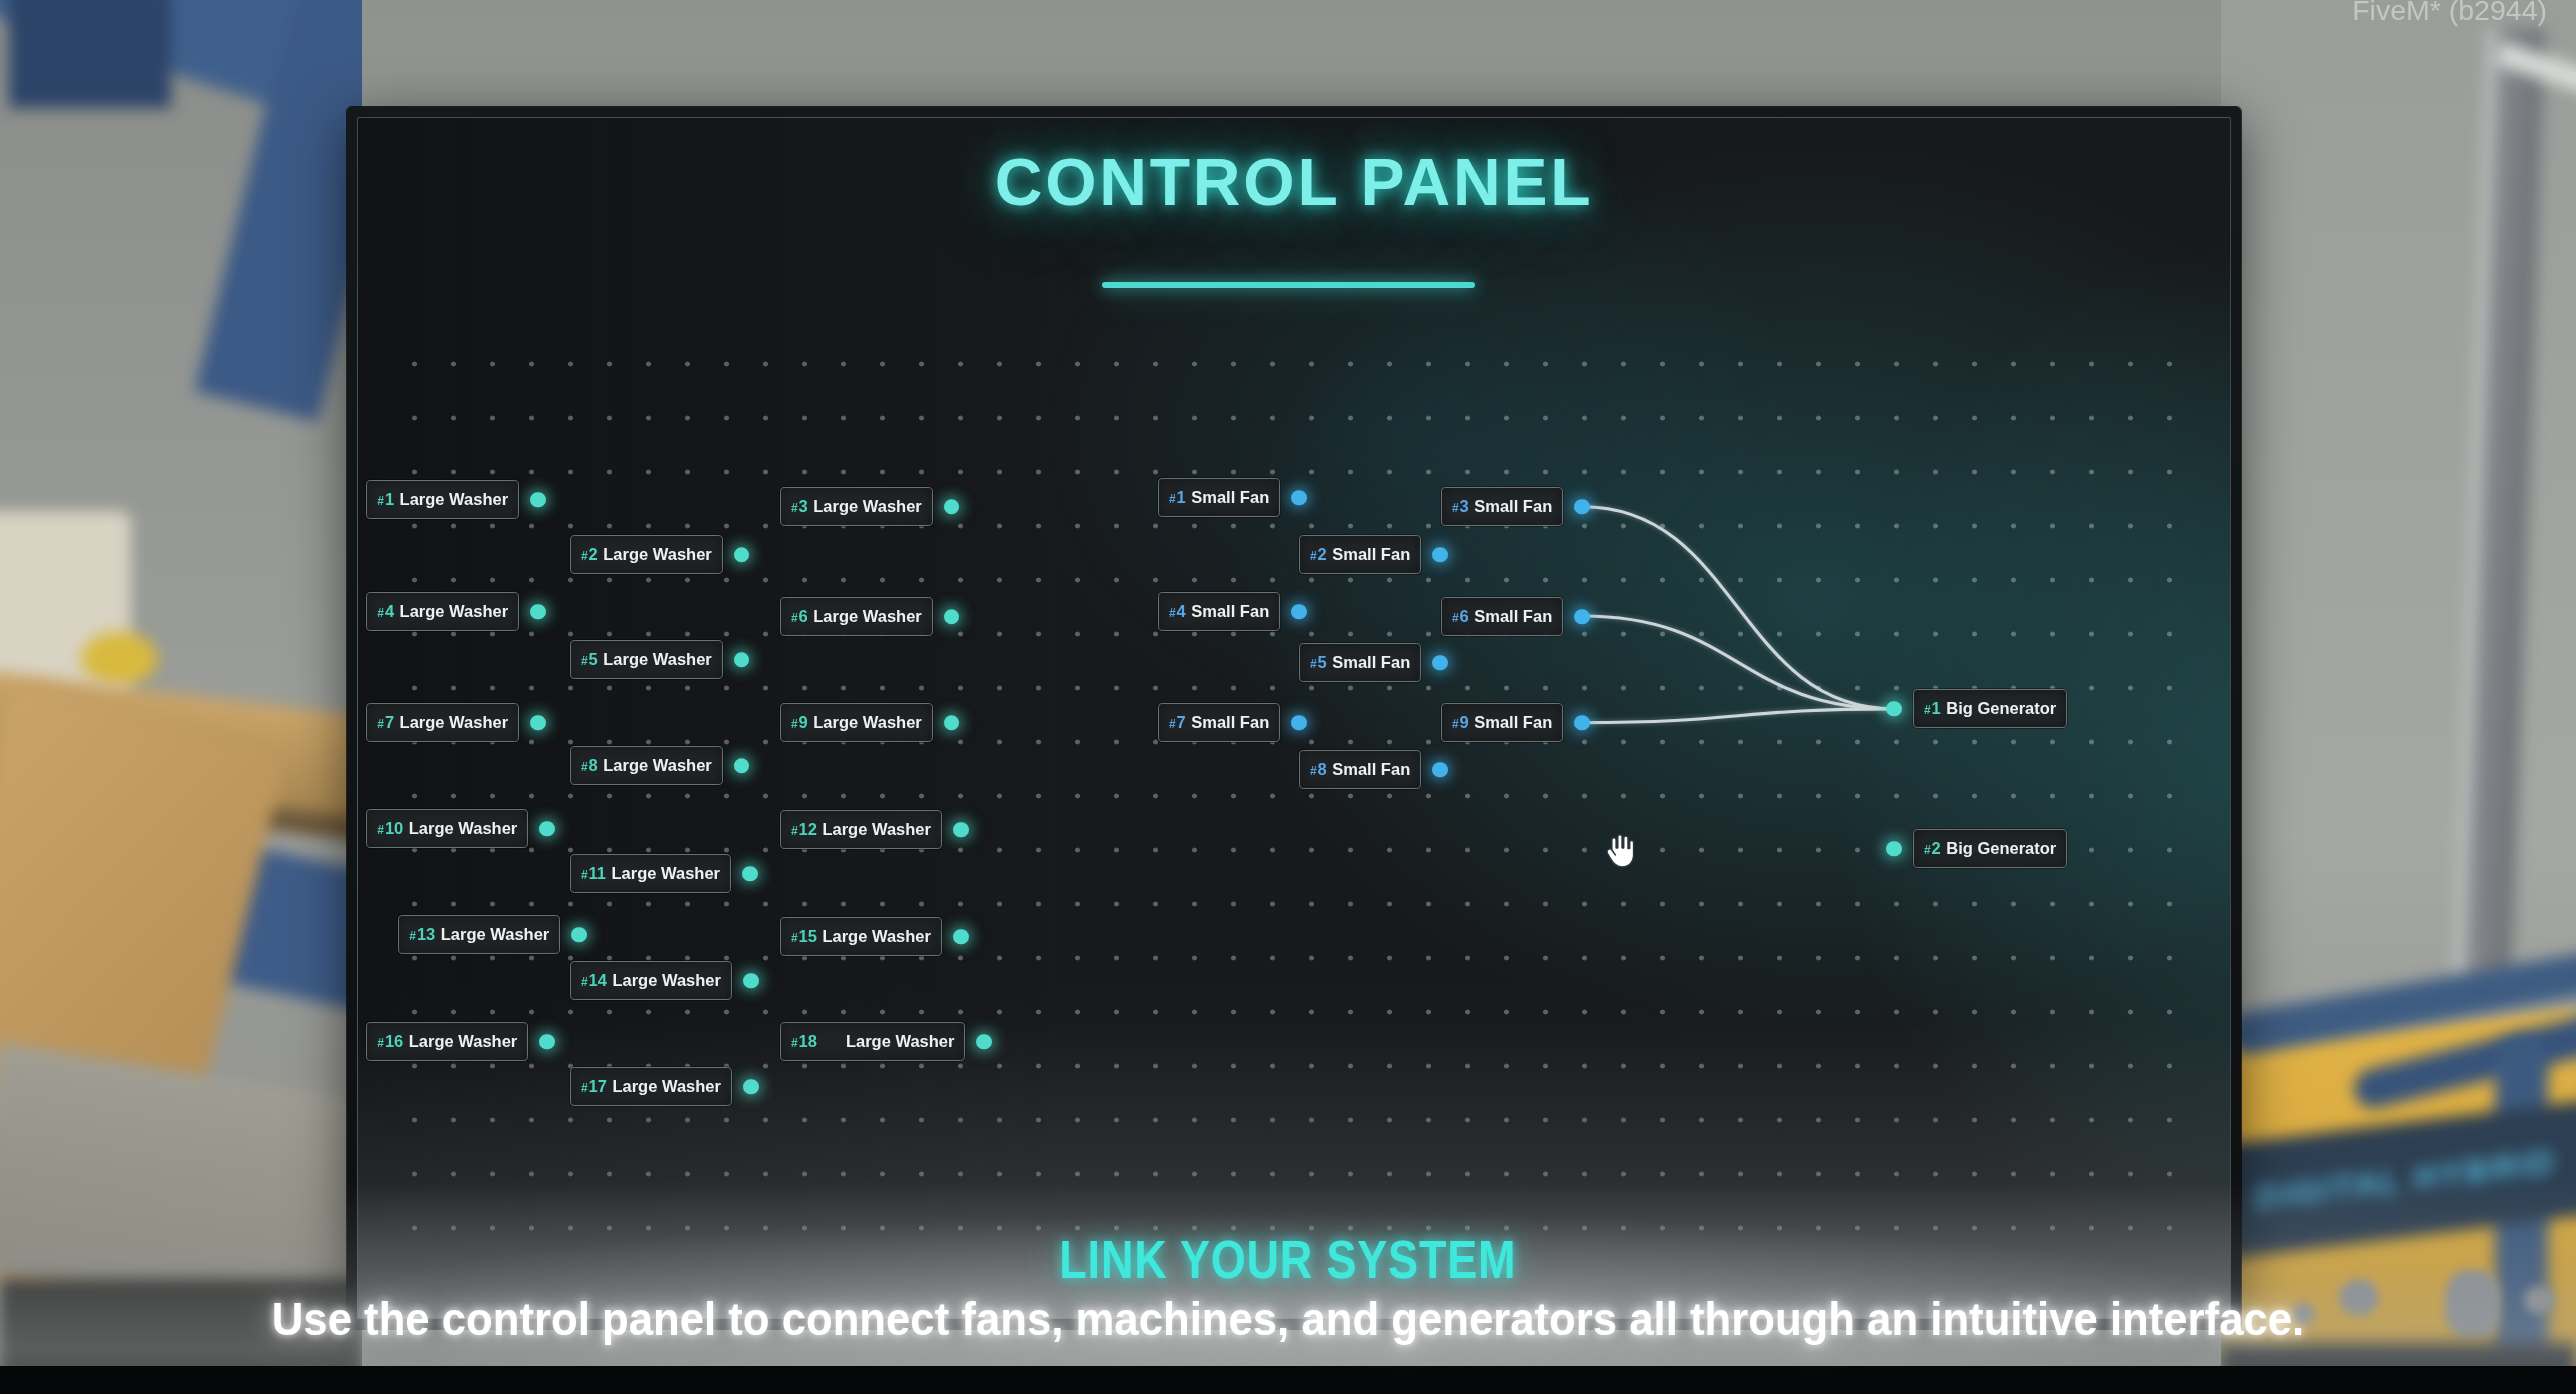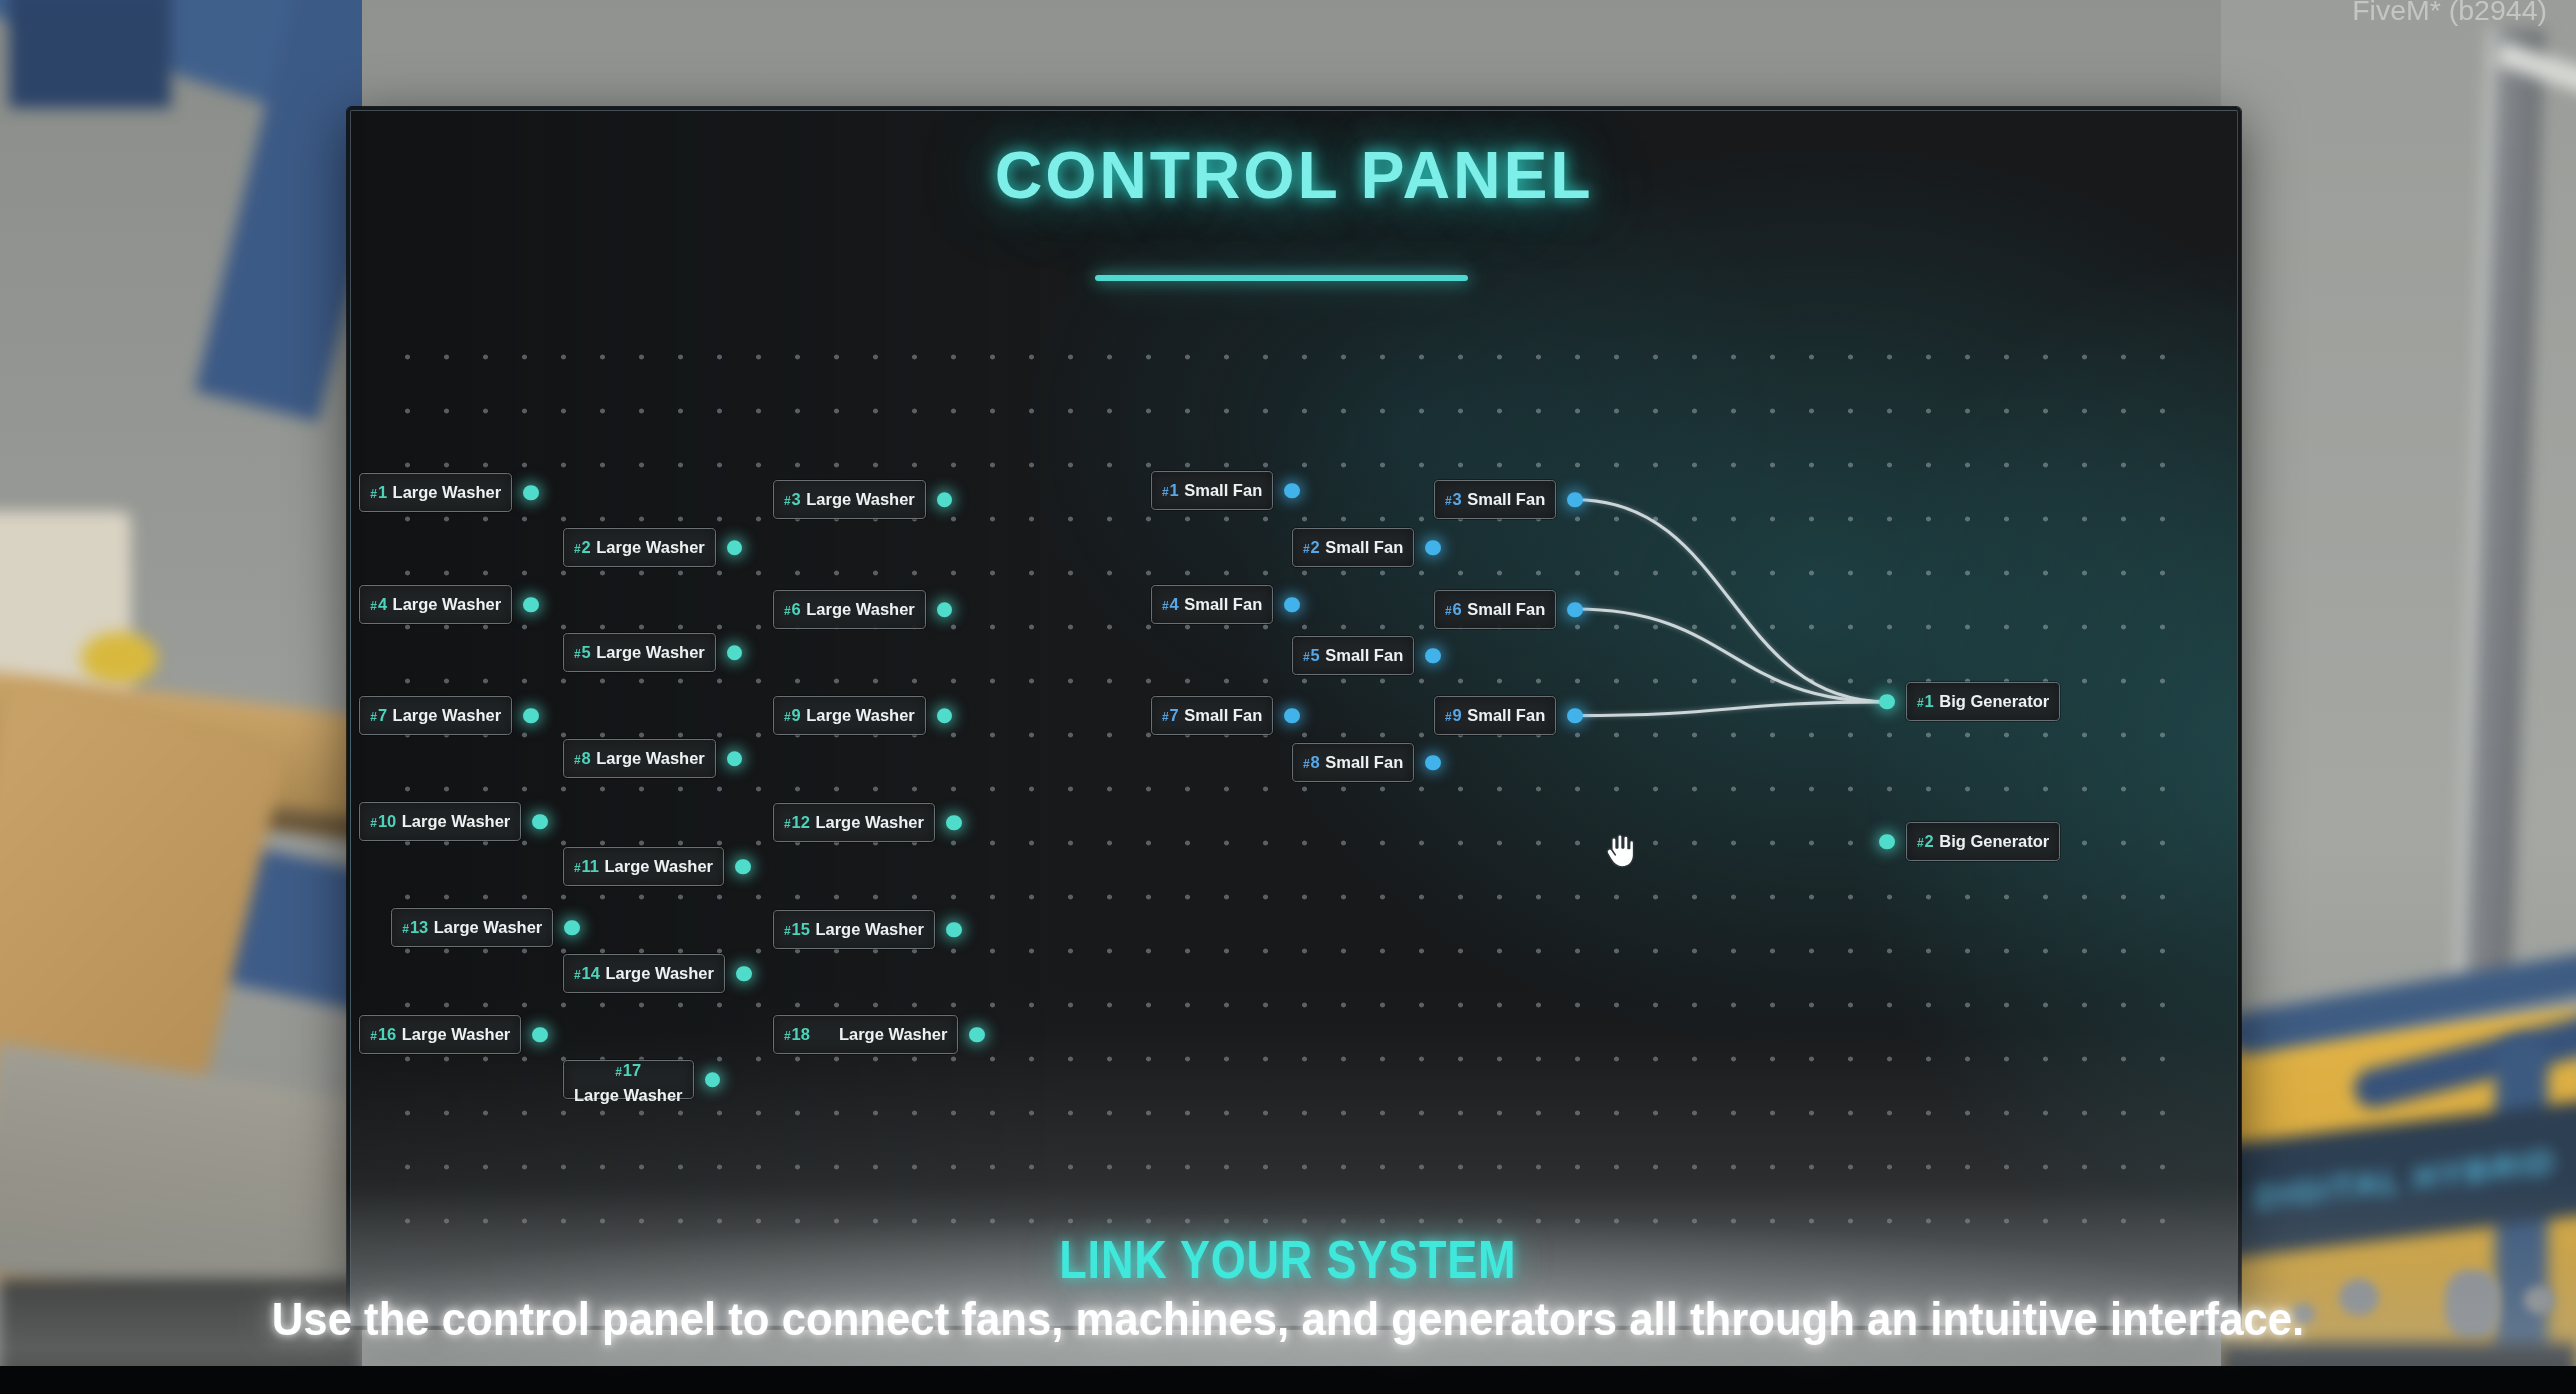--- a/index.html
+++ b/index.html
@@ -36,21 +36,21 @@
   .genbrand  { color:#55b8dc; font-weight:bold; font-style:italic; font-size:33px; letter-spacing:2.8px; white-space:nowrap; }
   .outlet    { background:#8d9196; border-radius:50%; filter:blur(4.6px); }
   .o1 { left:118px; top:1279px; width:40px; height:37px; }
   .o2 { left:224px; top:1270px; width:55px; height:68px; border-radius:40%; }
   .o3 { left:70px;  top:1303px; width:24px; height:22px; }
   .o4 { left:303px; top:1286px; width:31px; height:27.6px; }
   .genbottom { left:0; top:1343px; width:355px; height:55px; background:#20262c; }
   
   #panel-outer {
     position:absolute; left:347px; top:107px; width:1894px; height:1222px;
-    background:linear-gradient(180deg,#15181a,#0d0f11); border-radius:4.6px; padding:3px;
+    background:linear-gradient(180deg,#15181a,#0d0f11); border-radius:4.6px; padding:10px;
     box-shadow:0 0 0 0.9px rgba(5,6,7,.8), 0 13px 55px rgba(0,0,0,.55); z-index:2;
   }
   #screen {
     position:relative; width:100%; height:100%; overflow:hidden;
     border:0.9px solid rgba(118,140,158,.45); border-radius:1.8px;
     background:
       radial-gradient(900px 698px at 78% 40%, rgba(36,105,110,.48), transparent 65%),
       radial-gradient(698px 845px at 102% 54%, rgba(44,128,132,.40), transparent 62%),
       radial-gradient(588px 478px at 56% 26%, rgba(26,78,86,.30), transparent 66%),
       linear-gradient(90deg, rgba(12,13,14,.55), transparent 38%),
@@ -239,21 +239,21 @@
           <div class="node washer" style="left: 422px; top: 799px;">
             <span class="tag"><span class="h">#</span>15</span>
             <span>Large Washer</span>
             <span class="port"></span>
           </div>
           <div class="node washer" style="left: 8.3px; top: 904px;">
             <span class="tag"><span class="h">#</span>16</span>
             <span>Large Washer</span>
             <span class="port"></span>
           </div>
-          <div class="node washer" style="left: 212px; top: 949px; flex-direction: column;">
+          <div class="node washer" style="left: 212px; top: 949px;">
             <span class="tag"><span class="h">#</span>17</span>
             <span>Large Washer</span>
             <span class="port"></span>
           </div>
           <div class="node washer" style="left: 422px; top: 904px; gap: 29px;">
             <span class="tag"><span class="h">#</span>18</span>
             <span>Large Washer</span>
             <span class="port"></span>
           </div>
           <div class="node fan" style="left: 800px; top: 360px;">

